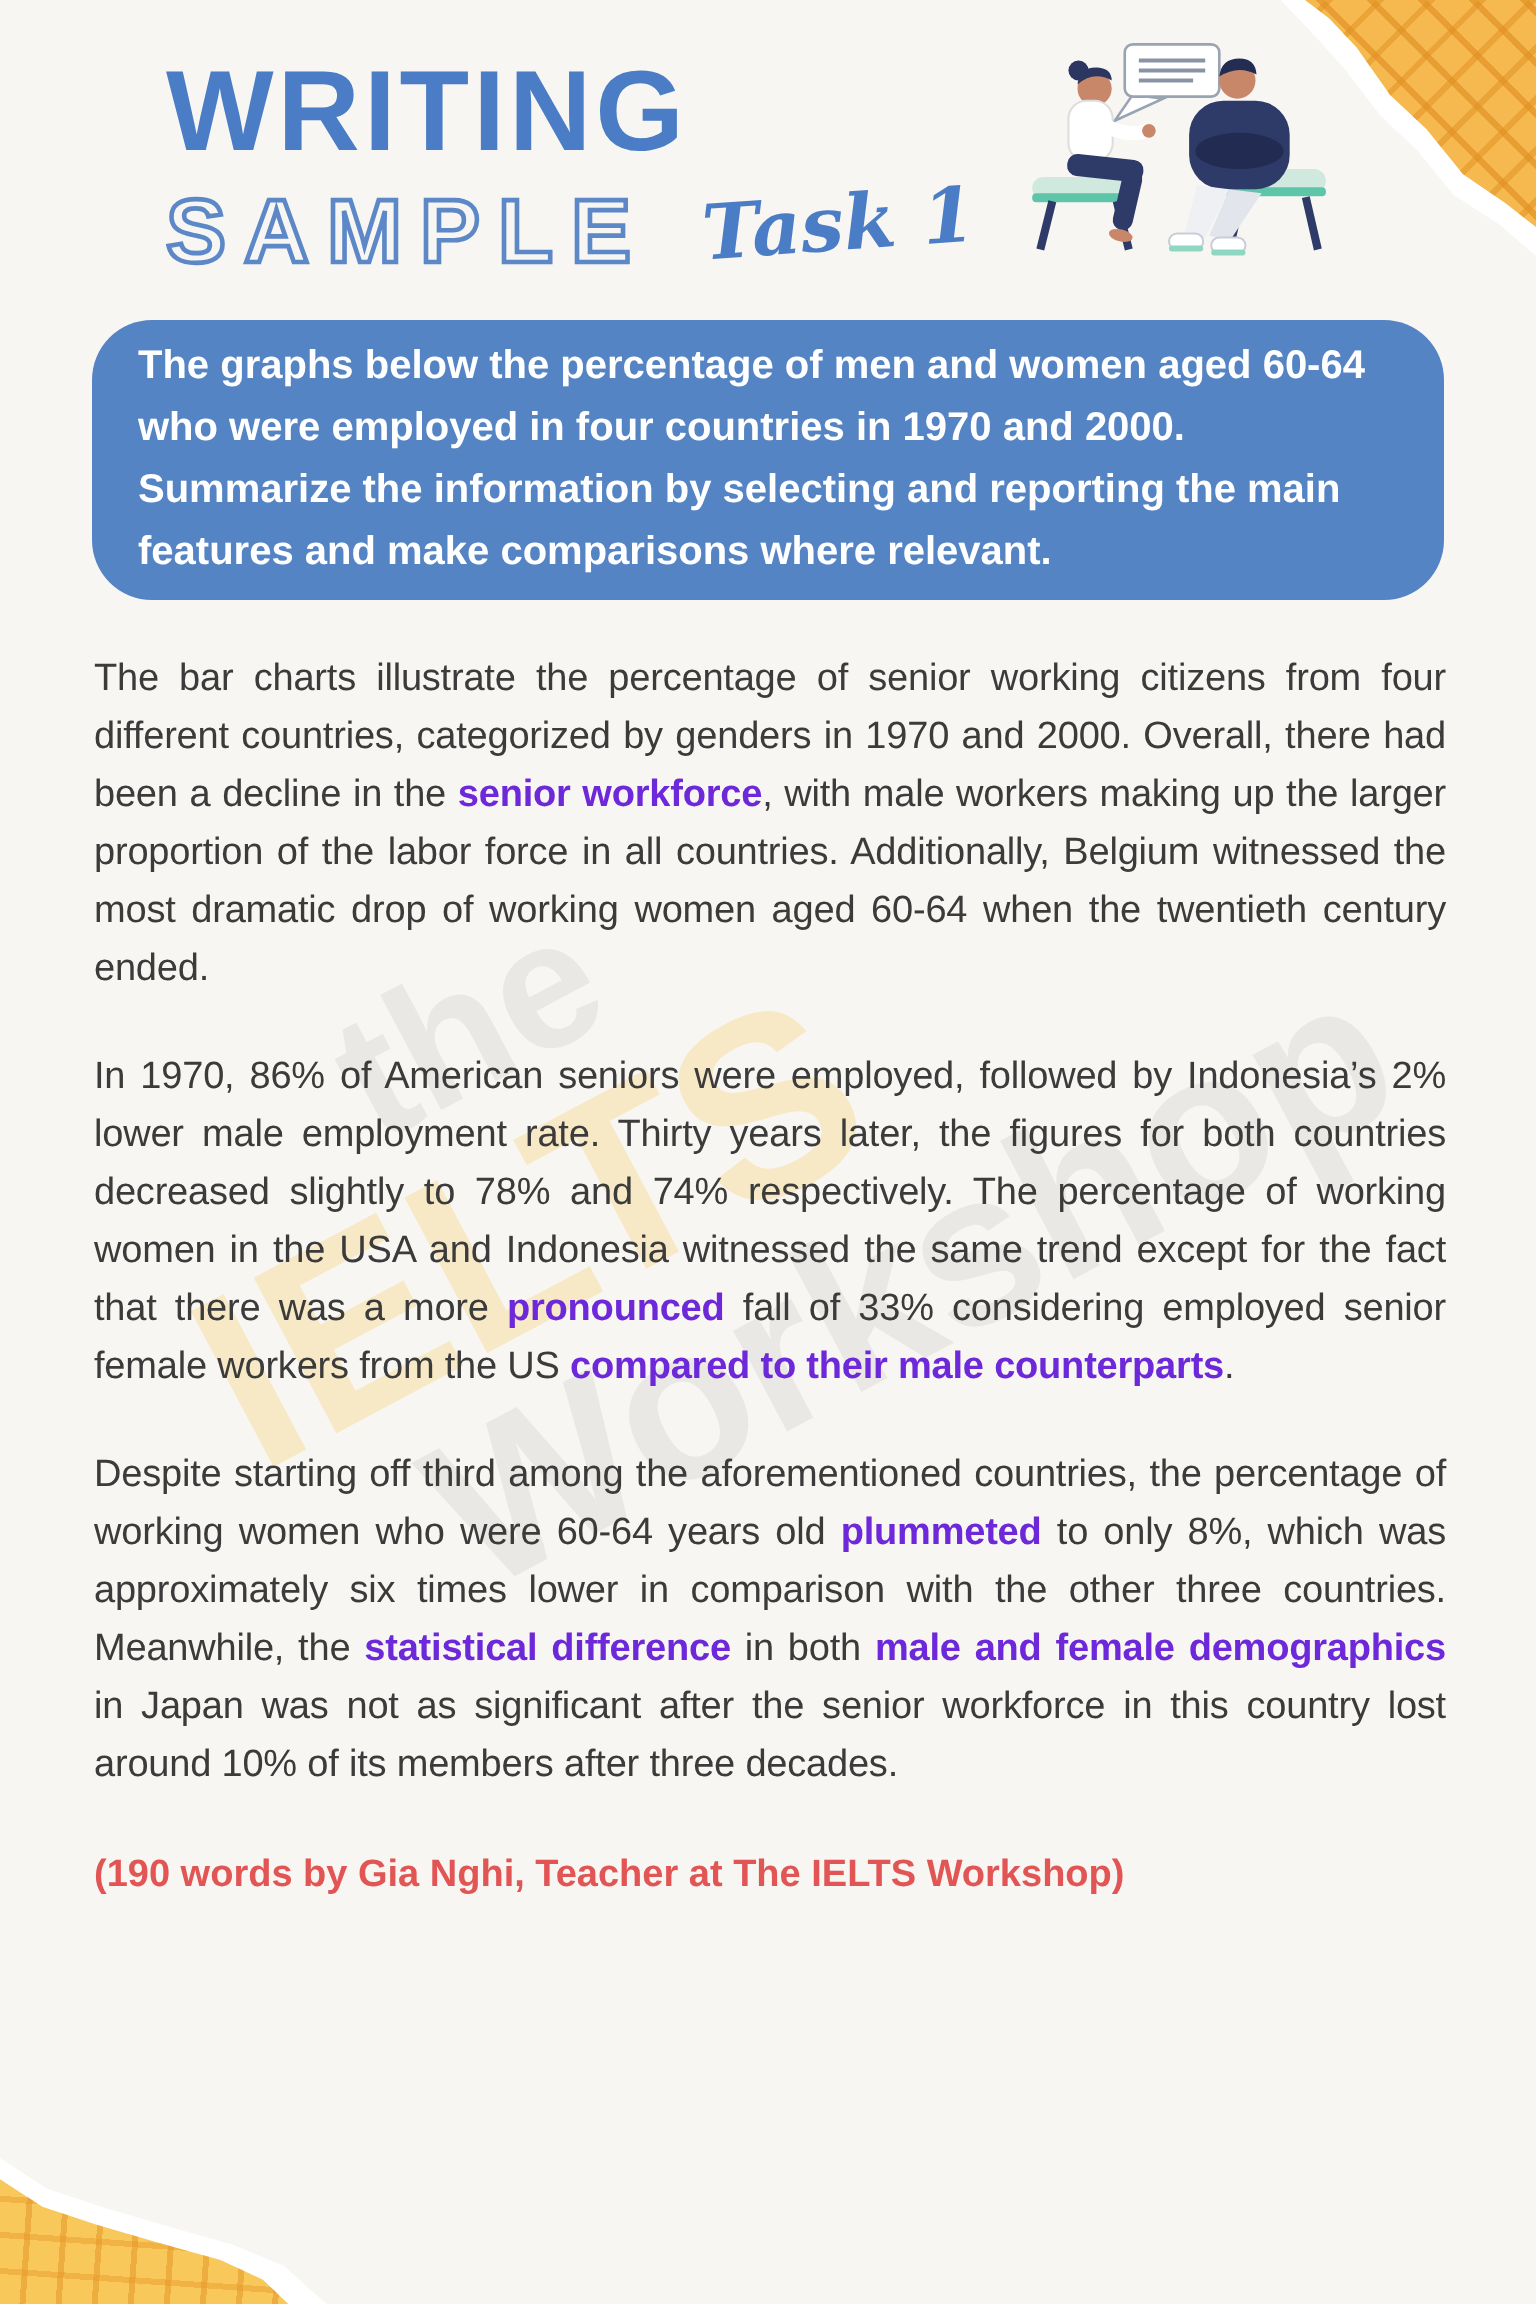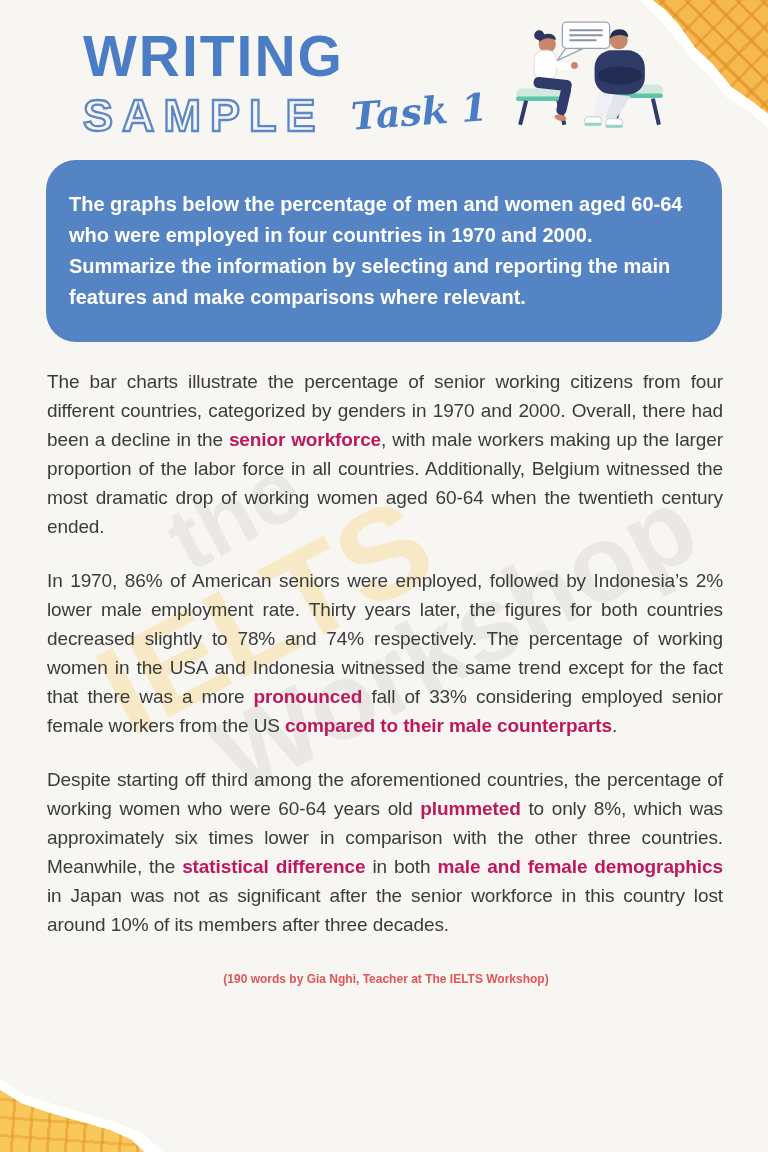--- a/index.html
+++ b/index.html
@@ -64,32 +64,32 @@
   }
   .task-label{
     font-family:"DejaVu Serif", serif;font-style:italic;font-weight:600;
     font-size:38px;color:#4a7dc5;margin-left:26px;margin-top:-4px;
     transform:rotate(-4deg);
   }
   .illustration{position:absolute;left:496px;top:12px;width:176px;height:136px;}
   .prompt-box{
     margin:22px 46px 0 46px;
     background:#5584c4;border-radius:30px;
-    padding:29px 23px;
+    padding:8px 23px;
     color:#ffffff;font-weight:700;font-size:20px;line-height:31px;
   }
   .essay{margin:0 45px 0 47px;color:#3b3b3b;}
   .essay p{
     margin:25px 0 0 0;font-size:19px;line-height:29px;letter-spacing:-.1px;
     text-align:justify;
   }
-  .essay .b{font-weight:700;color:#be185d;}
+  .essay .b{font-weight:700;color:#6d28d9;}
   .attribution{
-    margin:26px 43px 0 47px;text-align:center;
-    color:#e25555;font-weight:700;font-size:12px;line-height:29px;
+    margin:26px 43px 0 47px;text-align:left;
+    color:#e25555;font-weight:700;font-size:19px;line-height:29px;
   }
 </style>
 </head>
 <body>
 
 <div class="page">
 
   <div class="watermark">
     <div class="wm-the">the</div>
     <div class="wm-ielts">IELTS</div>

